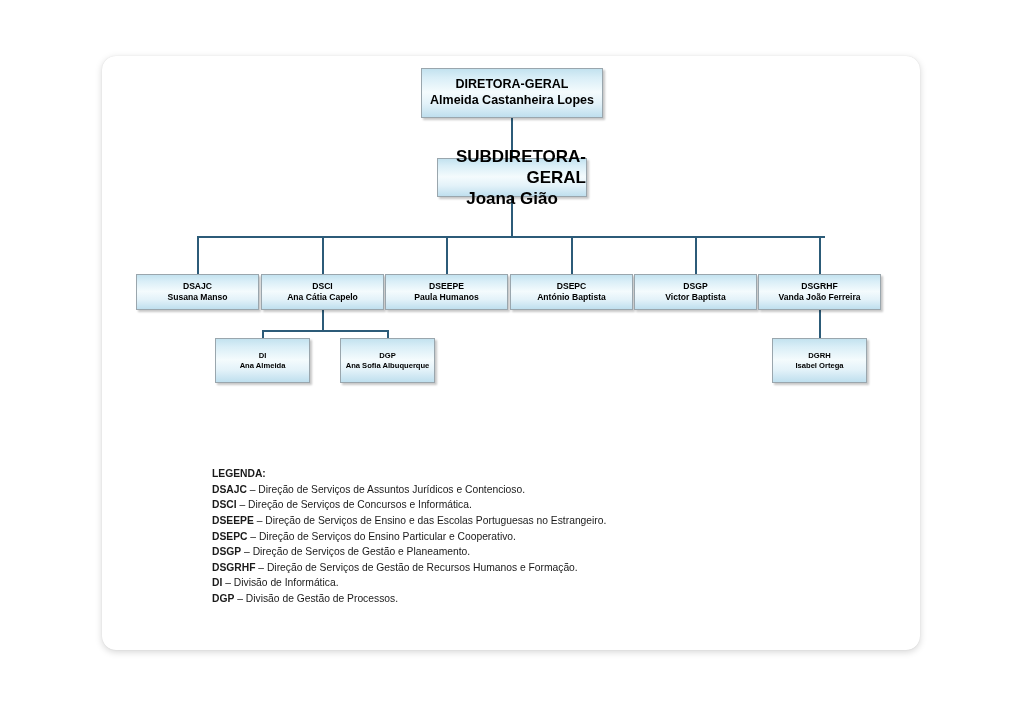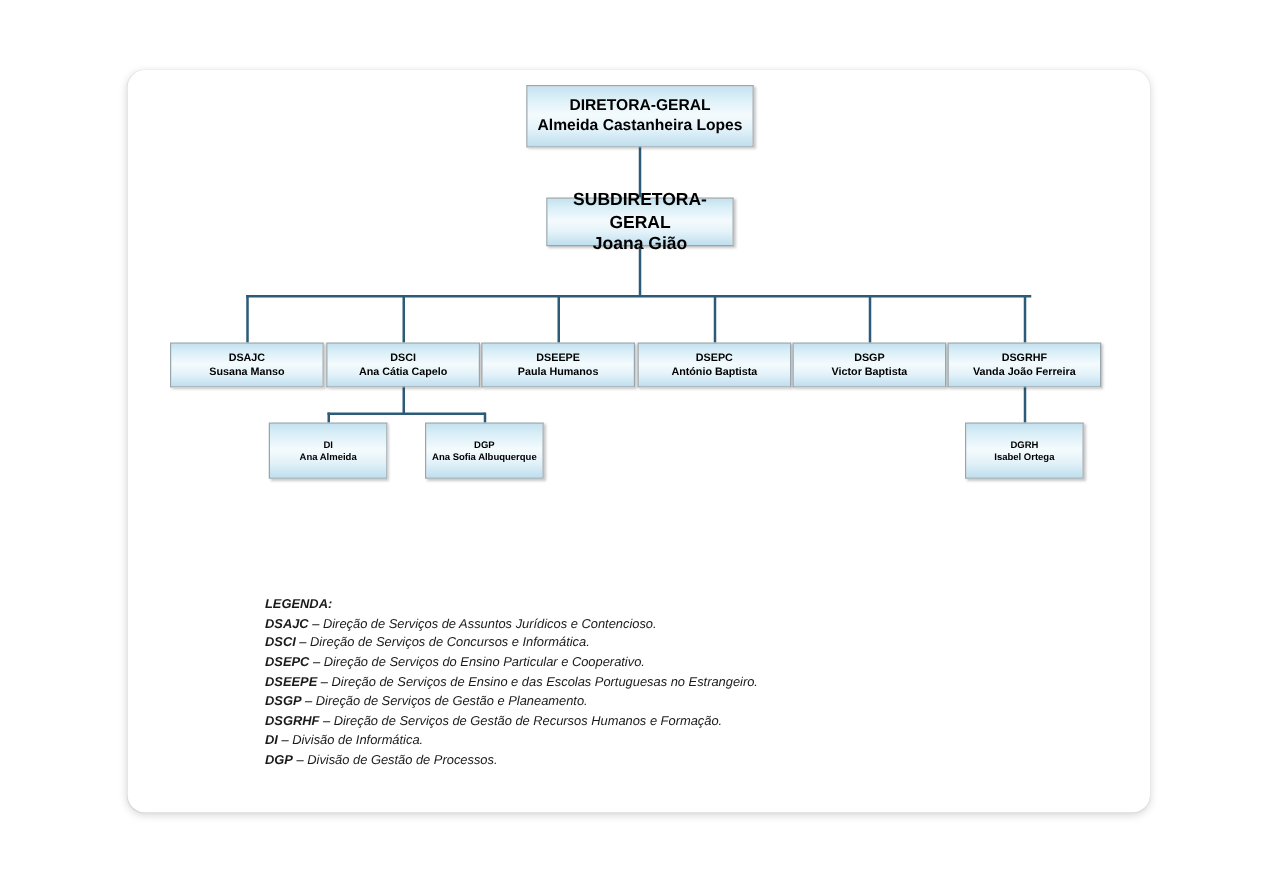--- a/index.html
+++ b/index.html
@@ -53,43 +53,42 @@
     text-align: center;
     color: #000000;
     font-weight: bold;
     line-height: 1.25;
     z-index: 5;
   }
   .node .ttl { display: block; }
   .node .sub { display: block; }
 
   .lvl1 { font-size: 12.5px; }
-  .lvl2 { font-size: 14px; }
+  .lvl2 { font-size: 17px; text-align: right; }
   .lvl3 { font-size: 8.6px; }
   .lvl4 { font-size: 7.6px; }
 
   
   .line {
     position: absolute;
     background: #2c5b78;
     z-index: 1;
   }
   .vline { width: 2px; }
   .hline { height: 2px; }
 
   
   #legend {
     position: absolute;
     left: 212px;
-    top: 476px;
+    top: 466px;
     width: 560px;
     font-size: 10.3px;
     color: #1a1a1a;
     line-height: 1.52;
-    font-style: italic;
   }
   #legend .lg-title {
     font-weight: bold;
     font-size: 10.3px;
   }
   #legend .lg-row { white-space: nowrap; }
   #legend .lg-abbr { font-weight: bold; }
   #legend .lg-desc { font-weight: normal; }
 </style>
 </head>
@@ -172,22 +171,22 @@
   <div class="node lvl4" style="left:772px; top:338px; width:95px; height:45px;">
     <span class="ttl">DGRH</span>
     <span class="sub">Isabel Ortega</span>
   </div>
 
   <div id="legend">
     <div class="lg-title">LEGENDA:</div>
     <div id="legend-rows">
         <div class="lg-row"><span class="lg-abbr">DSAJC</span><span class="lg-desc"> – Direção de Serviços de Assuntos Jurídicos e Contencioso.</span></div>
         <div class="lg-row"><span class="lg-abbr">DSCI</span><span class="lg-desc"> – Direção de Serviços de Concursos e Informática.</span></div>
+        <div class="lg-row"><span class="lg-abbr">DSEEPE</span><span class="lg-desc"> – Direção de Serviços de Ensino e das Escolas Portuguesas no Estrangeiro.</span></div>
         <div class="lg-row"><span class="lg-abbr">DSEPC</span><span class="lg-desc"> – Direção de Serviços do Ensino Particular e Cooperativo.</span></div>
-        <div class="lg-row"><span class="lg-abbr">DSEEPE</span><span class="lg-desc"> – Direção de Serviços de Ensino e das Escolas Portuguesas no Estrangeiro.</span></div>
         <div class="lg-row"><span class="lg-abbr">DSGP</span><span class="lg-desc"> – Direção de Serviços de Gestão e Planeamento.</span></div>
         <div class="lg-row"><span class="lg-abbr">DSGRHF</span><span class="lg-desc"> – Direção de Serviços de Gestão de Recursos Humanos e Formação.</span></div>
         <div class="lg-row"><span class="lg-abbr">DI</span><span class="lg-desc"> – Divisão de Informática.</span></div>
         <div class="lg-row"><span class="lg-abbr">DGP</span><span class="lg-desc"> – Divisão de Gestão de Processos.</span></div>
       </div>
   </div>
 
 </div>
 
 </body></html>

